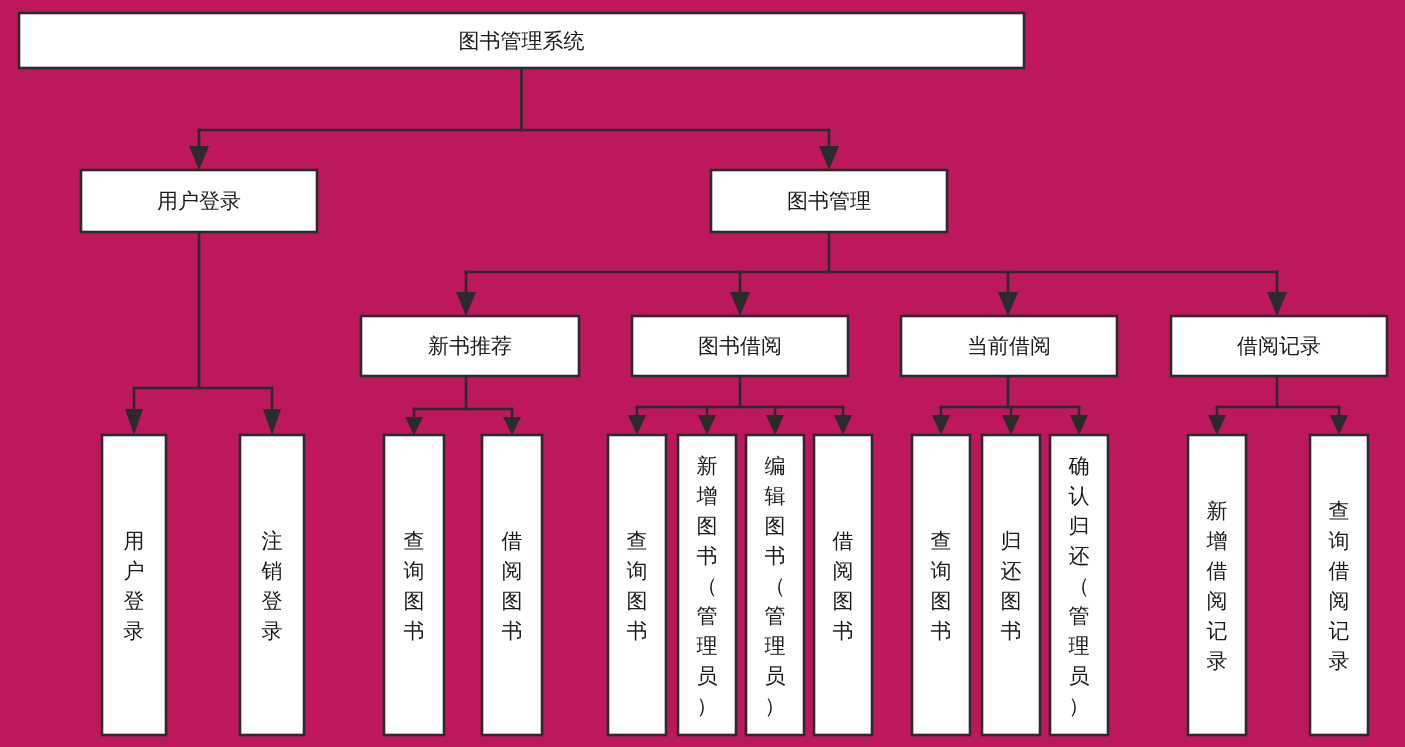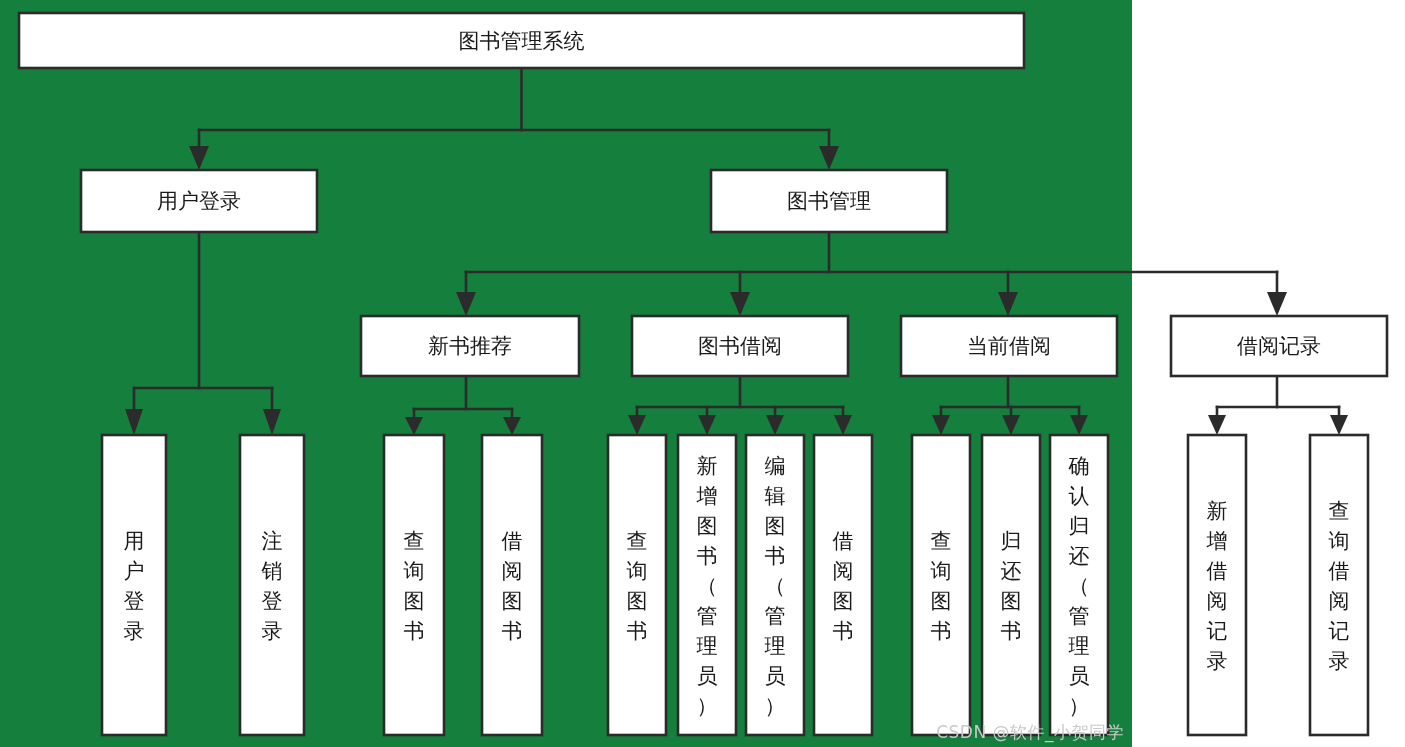--- a/index.html
+++ b/index.html
@@ -10,23 +10,23 @@
   }
   body {
     width: 1405px;
     height: 747px;
     font-family: "DejaVu Sans", "Liberation Sans", sans-serif;
     overflow: hidden;
     position: relative;
   }
   #diagram-root {
     position: relative;
-    width: 1132px;
+    width: 1405px;
     height: 747px;
-    background: #15803d;
+    background: #be185d;
   }
   svg#tree-svg {
     position: absolute;
     left: 0;
     top: 0;
     width: 1405px;
     height: 747px;
   }
   .node-box {
     fill: #ffffff;
@@ -223,14 +223,13 @@
         <rect class="node-box" x="1188" y="435" width="58" height="300"></rect>
         <text class="node-label-v" x="1217" y="0"><tspan x="1217" y="518.4">新</tspan><tspan x="1217" y="548.4">增</tspan><tspan x="1217" y="578.4">借</tspan><tspan x="1217" y="608.4">阅</tspan><tspan x="1217" y="638.4">记</tspan><tspan x="1217" y="668.4">录</tspan></text>
       </g>
       <g>
         <rect class="node-box" x="1310" y="435" width="58" height="300"></rect>
         <text class="node-label-v" x="1339" y="0"><tspan x="1339" y="518.4">查</tspan><tspan x="1339" y="548.4">询</tspan><tspan x="1339" y="578.4">借</tspan><tspan x="1339" y="608.4">阅</tspan><tspan x="1339" y="638.4">记</tspan><tspan x="1339" y="668.4">录</tspan></text>
       </g>
     </g>
   </svg>
 
-  <div class="watermark">CSDN @软件_小贺同学</div>
 </div>
 
 </body></html>

